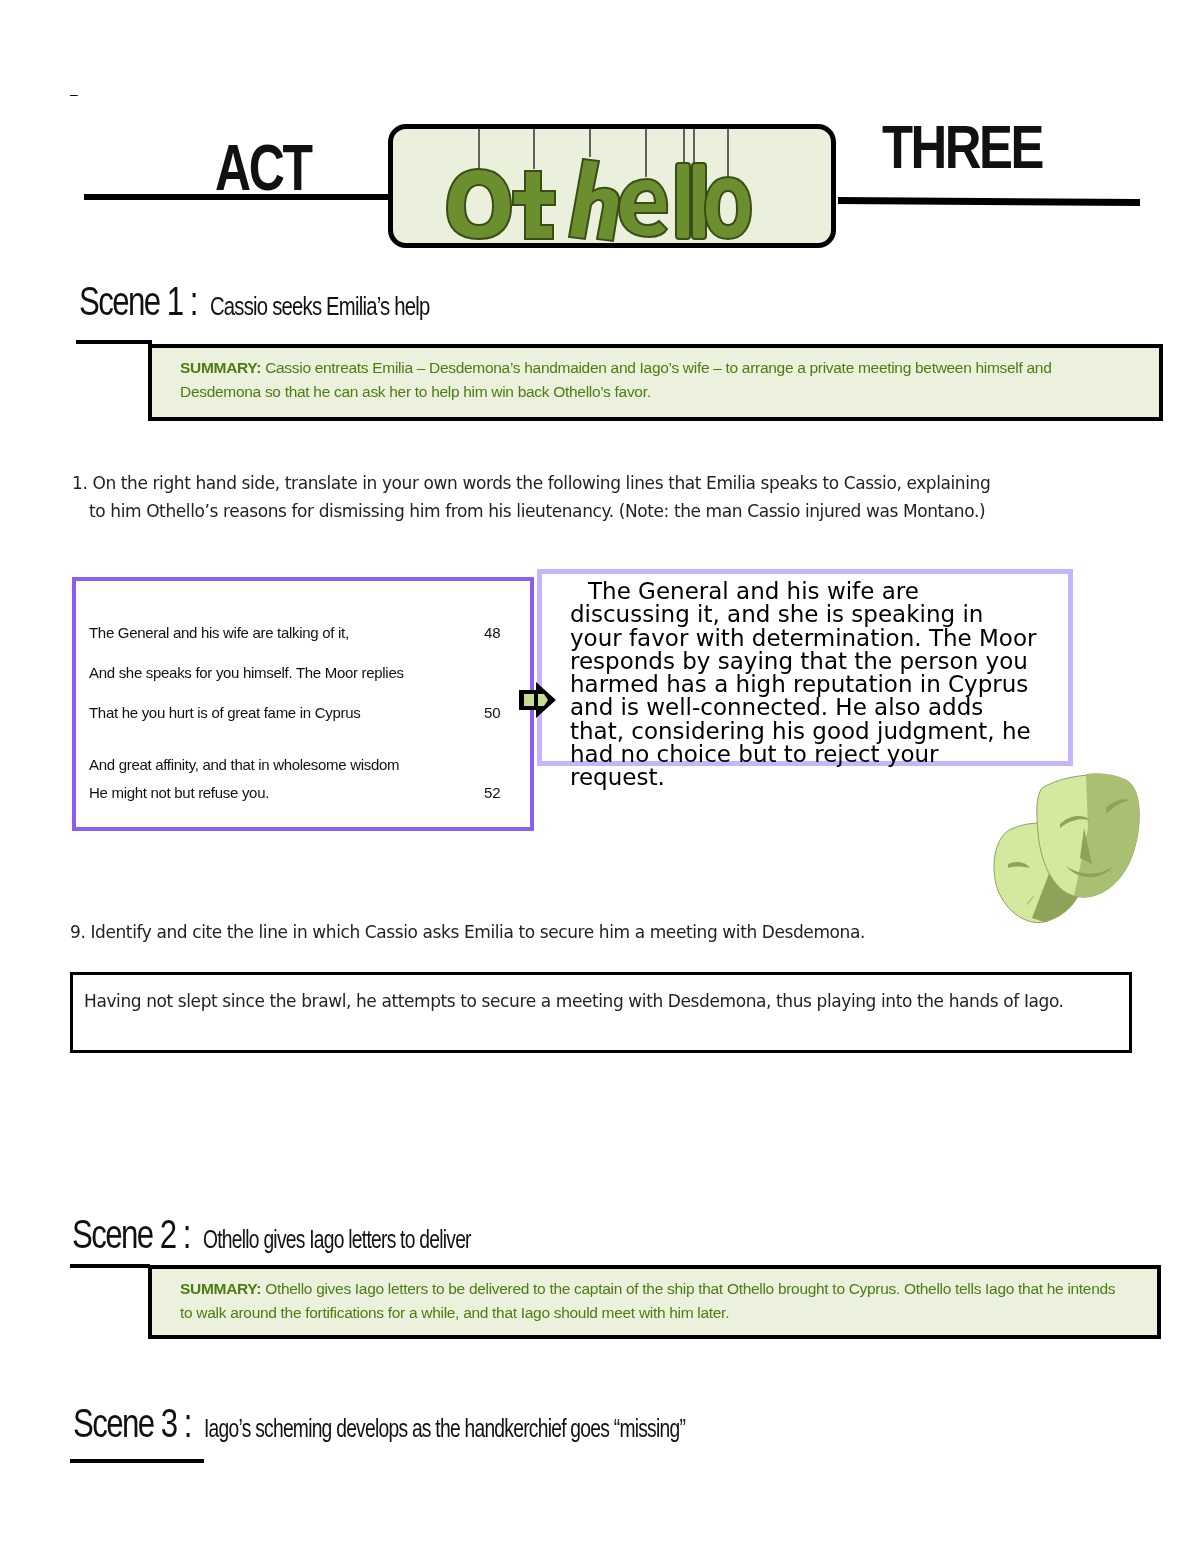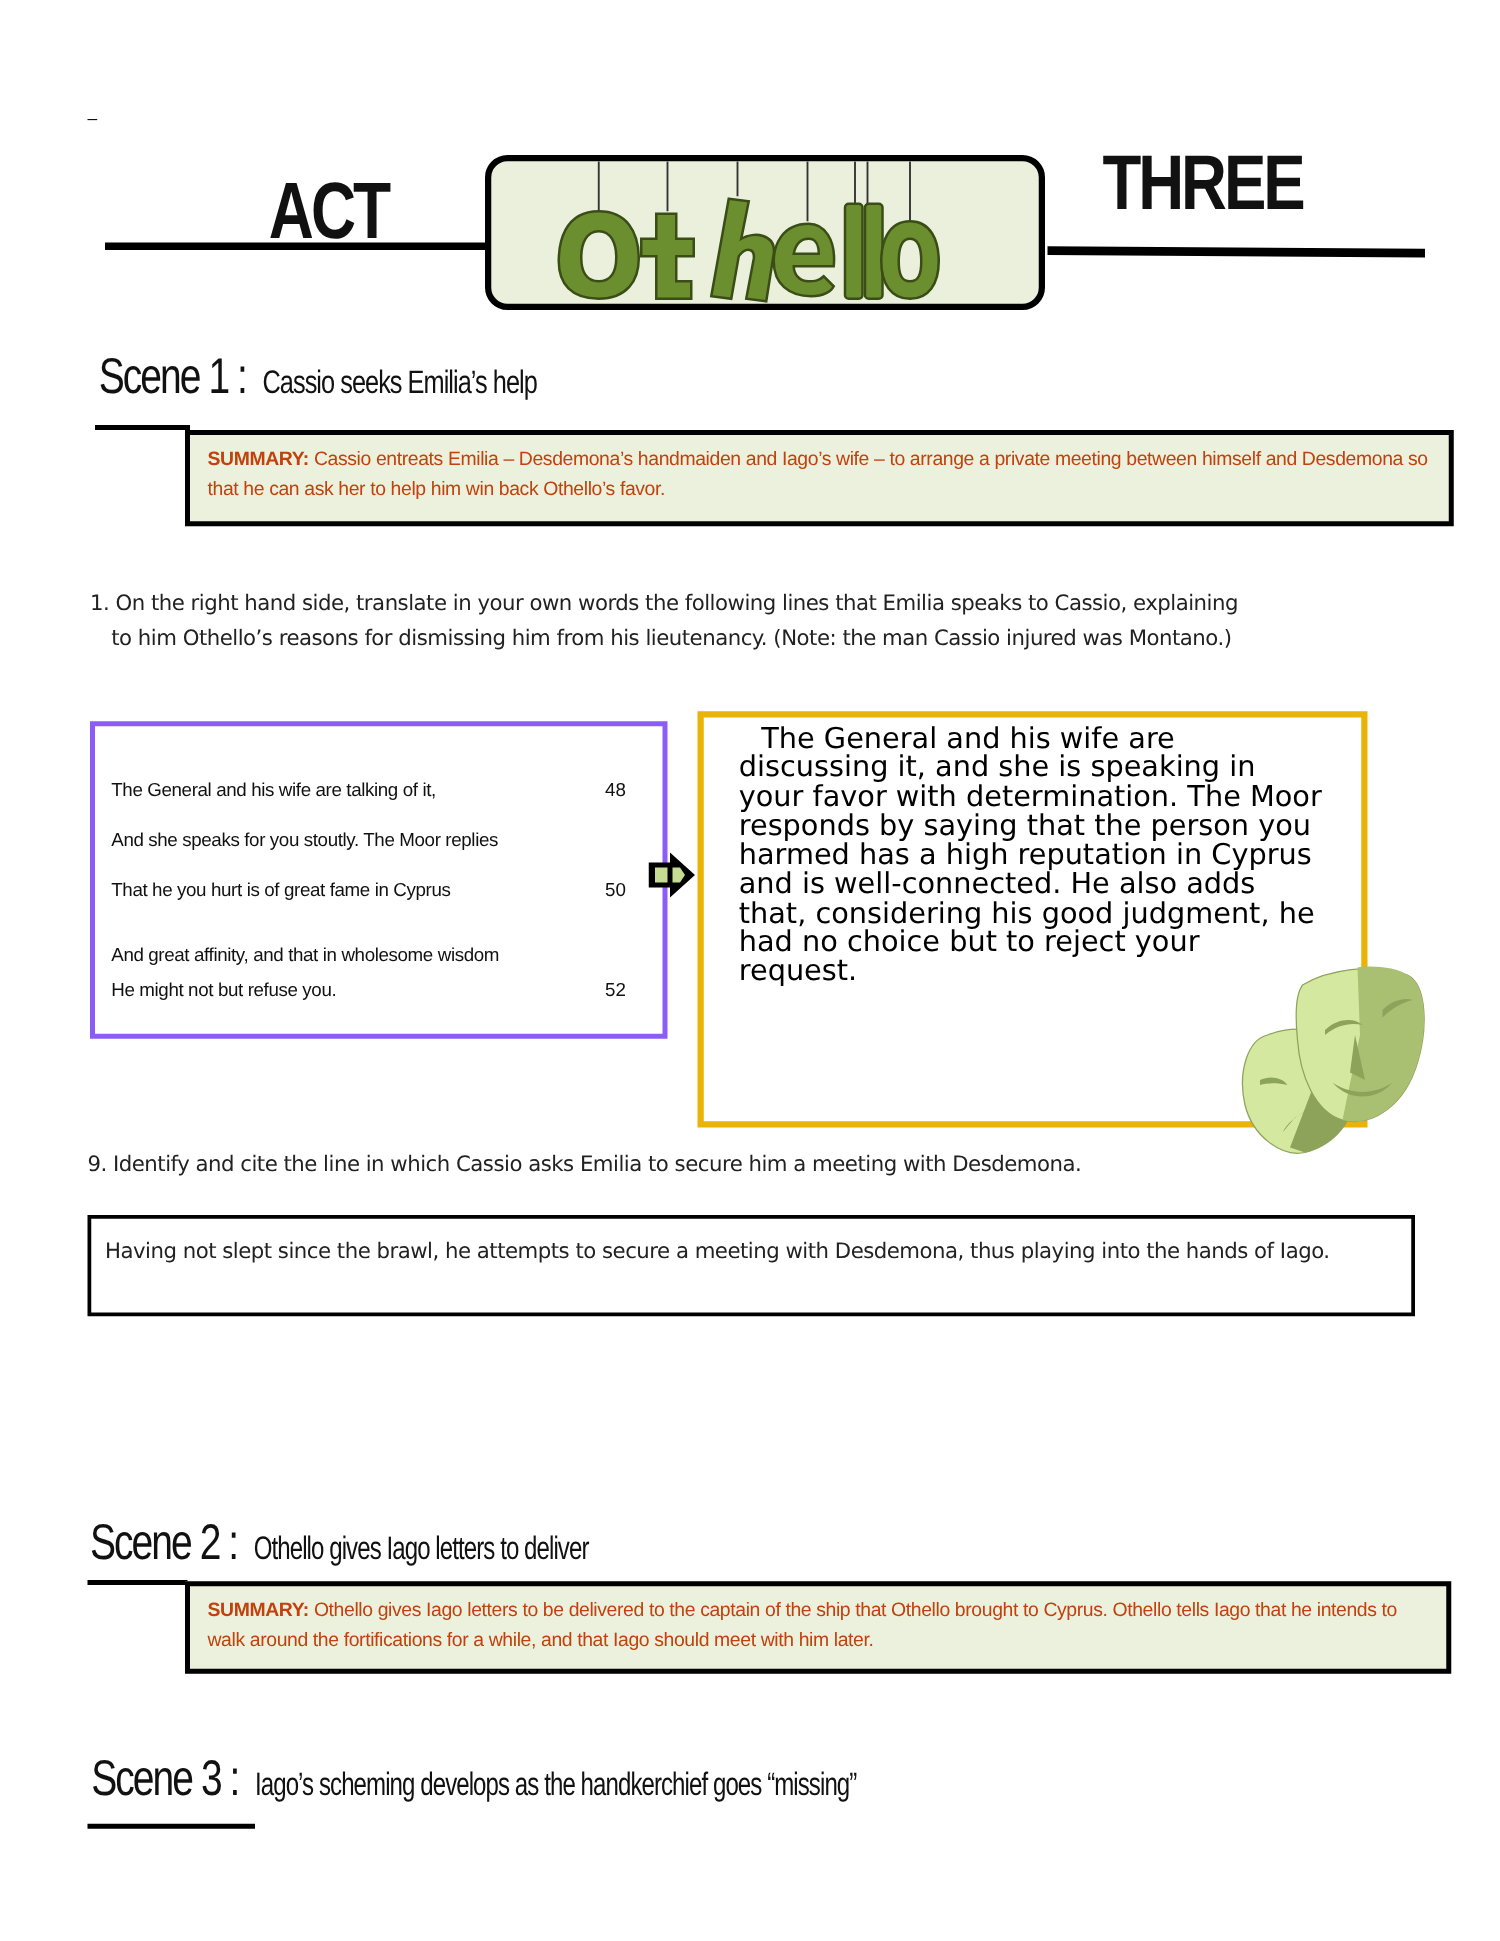--- a/index.html
+++ b/index.html
@@ -15,32 +15,32 @@
   .logo-box { left: 388px; top: 124px; width: 448px; height: 124px; border: 5px solid #000; border-radius: 18px; background: #ebf0dc; box-sizing: border-box; overflow: hidden; }
   .logo-svg { position: absolute; left: 0; top: 0; }
 
   
   .scene-heading { font-family: "Liberation Sans", sans-serif; font-weight: normal; white-space: nowrap; transform-origin: left top; line-height: 1; }
   .scene-num { font-size: 40px; letter-spacing: -2px; }
   .scene-sub { font-size: 26px; letter-spacing: -1px; }
   .scene-rule { height: 4px; background: #000; }
 
   
-  .summary { background: #ebf1dd; border: 4px solid #000; box-sizing: border-box; font-family: "Liberation Sans", sans-serif; font-size: 15.5px; line-height: 24px; color: #c2410c; padding: 8px 14px; letter-spacing: -0.3px; }
+  .summary { background: #ebf1dd; border: 4px solid #000; box-sizing: border-box; font-family: "Liberation Sans", sans-serif; font-size: 15.5px; line-height: 24px; color: #4d7c0f; padding: 8px 28px; letter-spacing: -0.3px; }
   .summary b { font-weight: bold; }
 
   
   .question { font-family: "DejaVu Sans", sans-serif; font-size: 17px; color: #222; line-height: 28px; letter-spacing: -0.4px; }
 
   
   .quote-box { left: 72px; top: 577px; width: 462px; height: 254px; border: 4px solid #8b5cf6; box-sizing: border-box; background: #fff; }
   .quote-line { position: absolute; left: 13px; font-family: "Liberation Sans", sans-serif; font-size: 15px; color: #111; white-space: nowrap; letter-spacing: -0.3px; }
   .line-num { position: absolute; left: 408px; font-family: "Liberation Sans", sans-serif; font-size: 15px; color: #111; }
 
-  .answer-box { left: 558px; top: 569px; width: 536px; height: 333px; border: 5px solid #eab308; box-sizing: border-box; background: #fff; }
+  .answer-box { left: 537px; top: 569px; width: 536px; height: 197px; border: 5px solid #c4b5fd; box-sizing: border-box; background: #fff; }
   .answer-text { position: absolute; left: 28px; top: 6px; width: 470px; font-family: "DejaVu Sans", sans-serif; font-size: 23px; line-height: 23.3px; color: #000; text-indent: 18px; }
 
   .arrow { left: 516px; top: 680px; }
 
   .masks { left: 988px; top: 768px; }
 
   .answer2 { left: 70px; top: 972px; width: 1062px; height: 81px; border: 3px solid #000; box-sizing: border-box; background: #fff; padding: 12px 11px; font-family: "DejaVu Sans", sans-serif; font-size: 17px; line-height: 28px; color: #222; letter-spacing: -0.4px; }
 </style>
 </head>
 <body>
@@ -91,21 +91,21 @@
 </div>
 
 <div class="abs question" style="left:72px; top:469px; width:1080px;">
   <div>1. On the right hand side, translate in your own words the following lines that Emilia speaks to Cassio, explaining</div>
   <div style="padding-left:17px;">to him Othello’s reasons for dismissing him from his lieutenancy. (Note: the man Cassio injured was Montano.)</div>
 </div>
 
 <div class="abs quote-box">
   <div class="quote-line" style="top:43px;">The General and his wife are talking of it,</div>
   <div class="line-num" style="top:43px;">48</div>
-  <div class="quote-line" style="top:83px;">And she speaks for you stoutly.  The Moor replies</div>
+  <div class="quote-line" style="top:83px;">And she speaks for you himself.  The Moor replies</div>
   <div class="line-num" style="top:83px;"></div>
   <div class="quote-line" style="top:123px;">That he you hurt is of great fame in Cyprus</div>
   <div class="line-num" style="top:123px;">50</div>
   <div class="quote-line" style="top:175px;">And great affinity, and that in wholesome wisdom</div>
   <div class="line-num" style="top:163px;"></div>
   <div class="quote-line" style="top:203px;">He might not but refuse you.</div>
   <div class="line-num" style="top:203px;">52</div>
 </div>
 
 <div class="abs answer-box">

